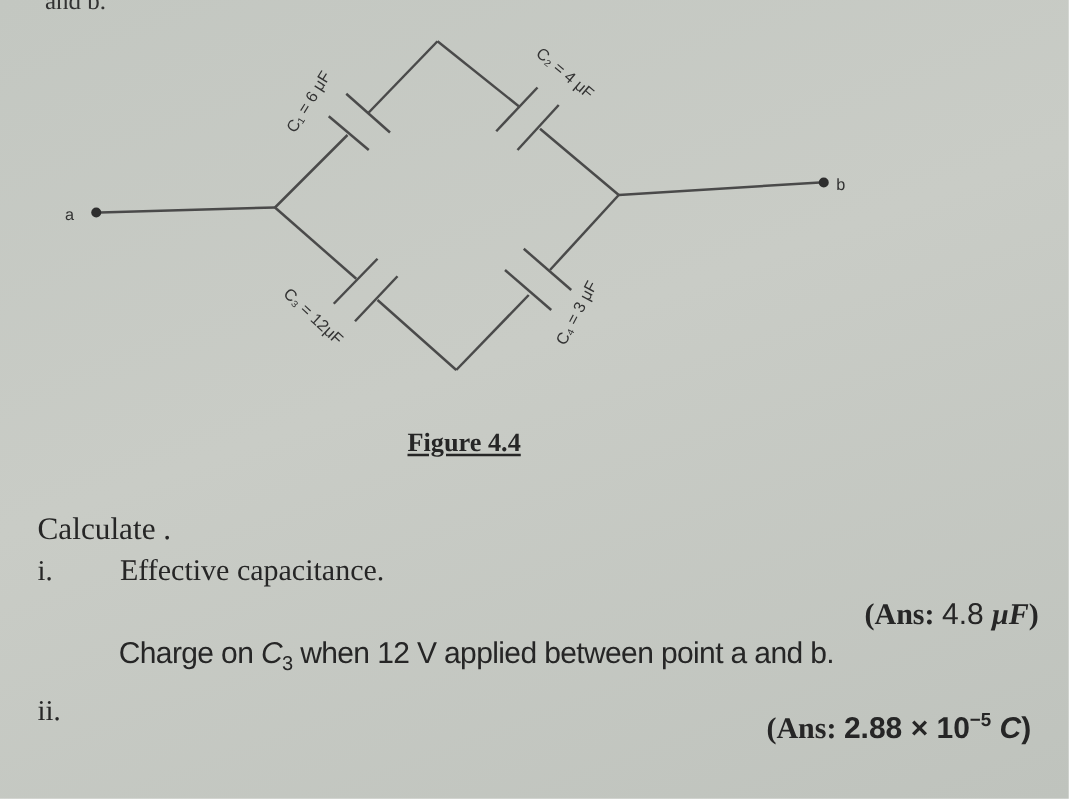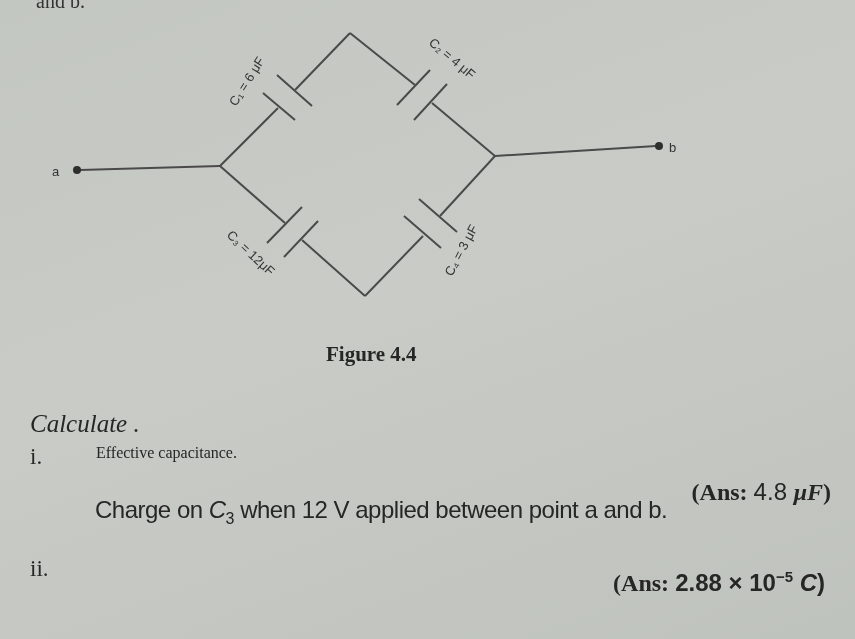--- a/index.html
+++ b/index.html
@@ -5,24 +5,24 @@
     html, body { margin:0; padding:0; }
     body {
       width:855px; height:639px; overflow:hidden;
       background: linear-gradient(160deg, #c3c7c1 0%, #c9ccc6 45%, #bfc3bd 100%);
       position:relative;
       font-family:"Liberation Serif", serif;
       color:#262626;
     }
     .top-fragment { position:absolute; left:36px; top:-10px; font-size:20px; color:#333; }
     svg.circuit { position:absolute; left:0; top:0; }
-    .fig-caption { position:absolute; left:326px; top:342px; font-size:21px; font-weight:bold; }
-    .calc { position:absolute; left:30px; top:410px; font-size:25px;font-style:italic; }
+    .fig-caption { position:absolute; left:326px; top:342px; font-size:21px; font-weight:bold;text-decoration:underline; }
+    .calc { position:absolute; left:30px; top:410px; font-size:25px; }
     .item-num { position:absolute; font-size:23px; }
-    .item-text { position:absolute; font-size:16px; }
+    .item-text { position:absolute; font-size:24px; }
     .ans1 { position:absolute; right:24px; top:478px; font-size:24px; font-weight:bold;text-align:center; }
     .ans1 .val { font-family:"Liberation Sans", sans-serif; font-weight:normal; }
     .ans1 .unit { font-style:italic; }
     .item2 { font-family:"Liberation Sans", sans-serif; font-size:24px; letter-spacing:-0.5px; }
     .ans2 { position:absolute; right:30px; top:568px; font-size:24px; font-weight:bold; font-family:"Liberation Sans", sans-serif; }
     .ans2 .pre { font-family:"Liberation Serif", serif; }
     sup { font-size:15px; }
     sub { font-size:16px; }
   </style>
 </head>
@@ -80,19 +80,19 @@
 <div class="calc">Calculate .</div>
 
 <div class="item-num" style="left:30px; top:444px;">i.</div>
 <div class="item-text" style="left:96px; top:444px;">Effective capacitance.</div>
 
 <div class="ans1">
   <span>(Ans: </span><span class="val">4.8 </span><span class="unit">μF</span><span>)</span>
 </div>
 
 <div class="item-num" style="left:30px; top:520px;margin-top:36px;">ii.</div>
-<div class="item-text item2" style="left:95px; top:496px;text-align:center;">
+<div class="item-text item2" style="left:95px; top:509px;text-align:center;">
   <span>Charge on </span><i>C</i><sub>3</sub><span> when 12 V applied between point a and b.</span>
 </div>
 
 <div class="ans2">
   <span class="pre">(Ans: </span><span>2.88 × 10</span><sup>−5</sup><i> C</i><span>)</span>
 </div>
 
 </body></html>

